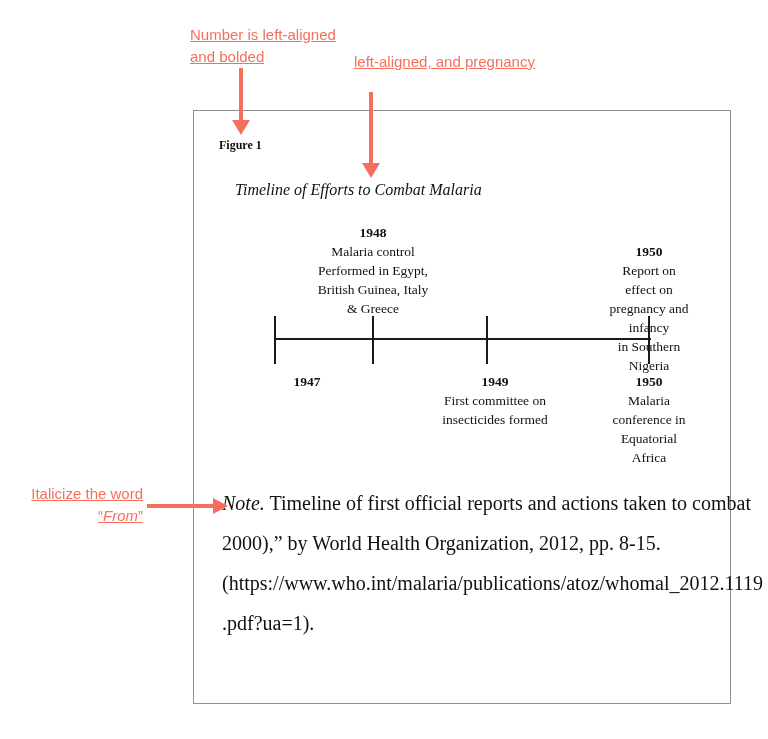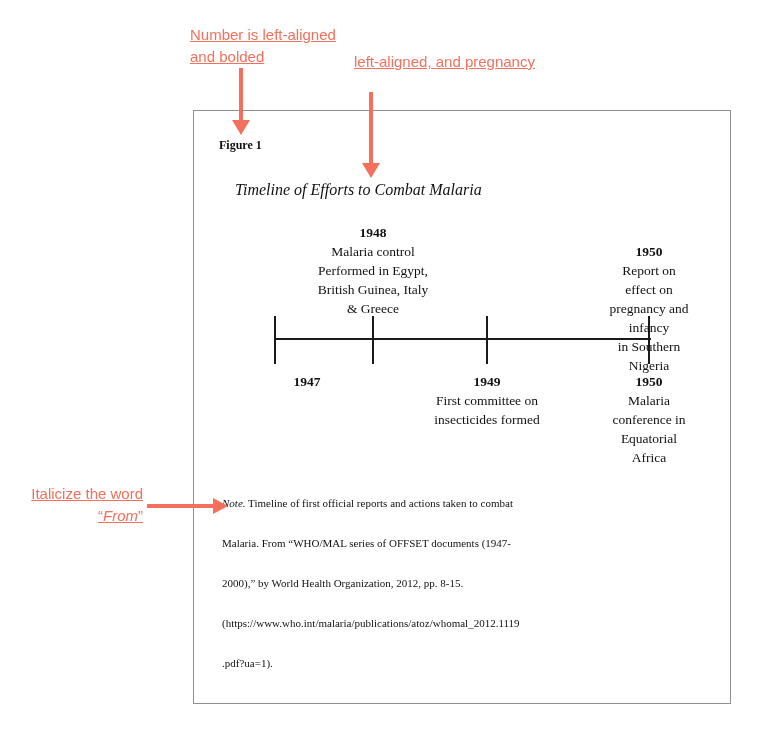--- a/index.html
+++ b/index.html
@@ -93,21 +93,21 @@
     white-space: nowrap;
   }
   .tl-year { font-weight: bold; }
   .tl-lines { white-space: pre-line; }
 
   
   .note-block {
     position: absolute;
     left: 28px; top: 372px;
     width: 500px;
-    font-size: 11px;
+    font-size: 20px;
   }
   .note-line {
     line-height: 40px;
     white-space: nowrap;
   }
   .italic { font-style: italic; }
 </style>
 </head>
 <body>
 
@@ -149,35 +149,34 @@
       <div class="tl-label" style="left:455px; top:131px;">
         <div class="tl-year">1950</div>
         <div class="tl-lines">Report on effect on
 pregnancy and infancy
 in Southern Nigeria</div>
       </div>
 
       <div class="tl-label" style="left:81px; top:261px;margin-left:32px;">
         <div class="tl-year">1947</div>
       </div>
-      <div class="tl-label" style="left:293px; top:261px;">
+      <div class="tl-label" style="left:301px; top:261px;">
         <div class="tl-year">1949</div>
         <div class="tl-lines">First committee on
 insecticides formed</div>
       </div>
       <div class="tl-label" style="left:455px; top:261px;">
         <div class="tl-year">1950</div>
         <div class="tl-lines">Malaria conference in
 Equatorial Africa</div>
       </div>
     </div>
 
     <div class="note-block">
       <div class="note-line"><span class="italic">Note.</span><span> Timeline of first official reports and actions taken to combat</span></div>
-      <div class="note-line">Malaria. From “WHO/MAL series of OFFSET documents (1947-</div>
       <div class="note-line">2000),” by World Health Organization, 2012, pp. 8-15.</div>
       <div class="note-line">(https://www.who.int/malaria/publications/atoz/whomal_2012.1119</div>
       <div class="note-line">.pdf?ua=1).</div>
     </div>
   </div>
 
   <div class="arrow-shaft-v" style="left:239px; top:68px; height:52px;"></div>
   <div class="arrow-head-down" style="left:232px; top:120px;"></div>
 
   <div class="arrow-shaft-v" style="left:369px; top:92px; height:71px;"></div>

